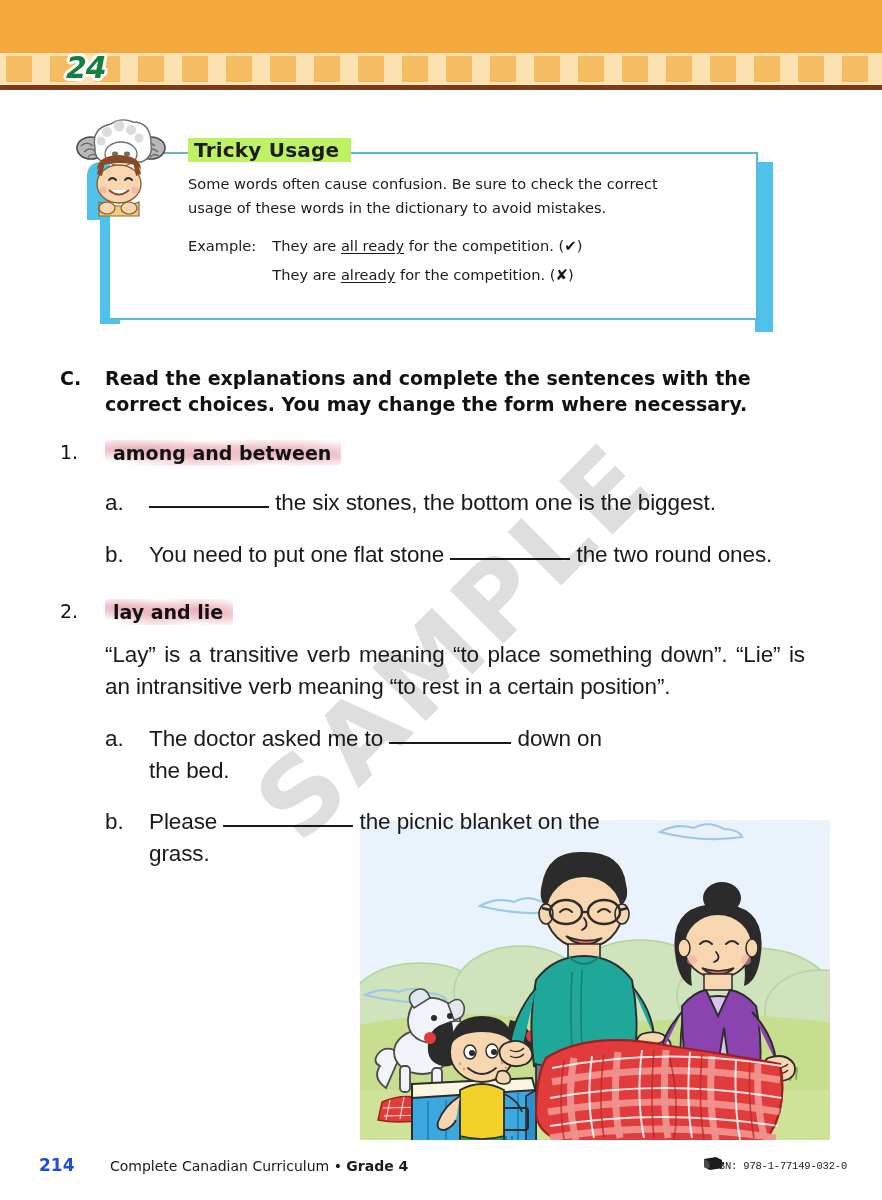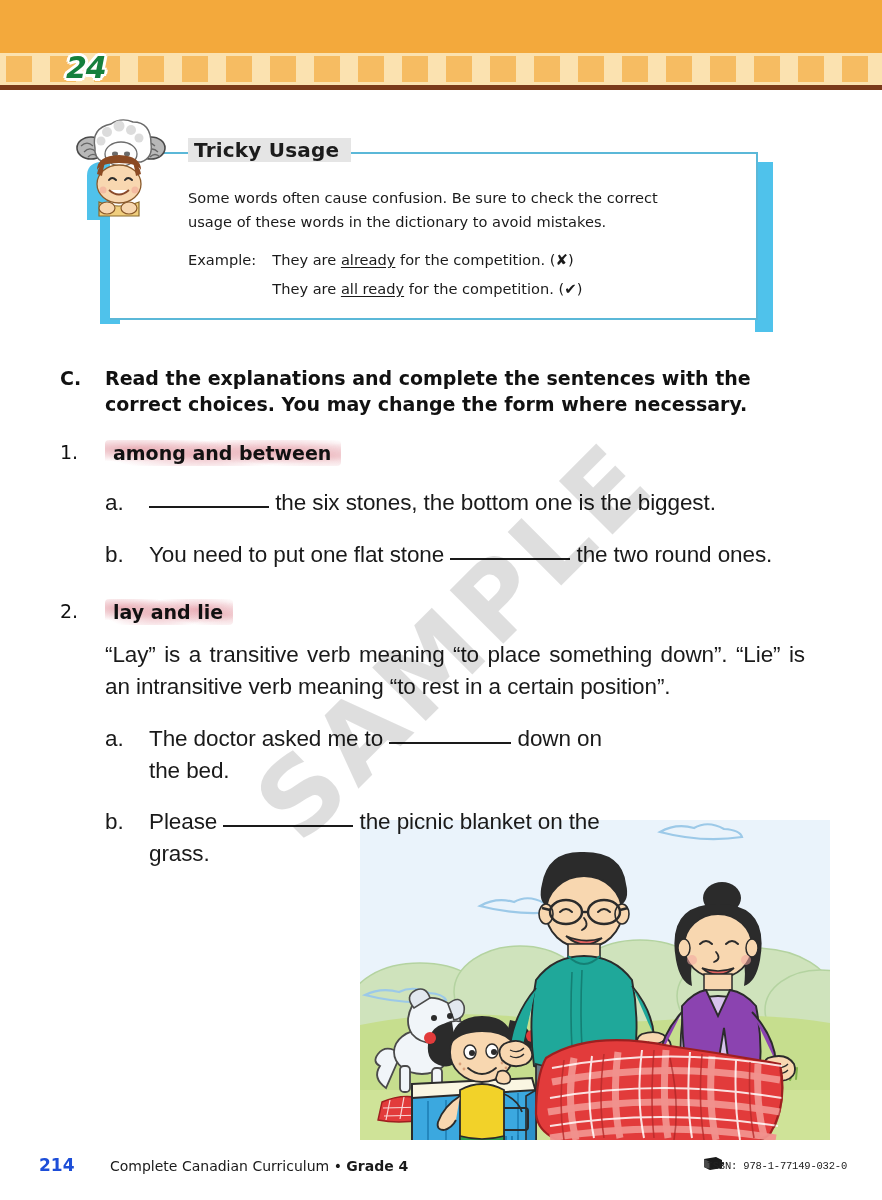--- a/index.html
+++ b/index.html
@@ -122,32 +122,32 @@
     width: 648px;
     height: 168px;
     background: #ffffff;
     border: 2px solid #5BB8D8;
     border-left: none;
   }
   .tricky-title {
     position: absolute;
     top: -14px;
     left: 88px;
-    background: #e5e5e5;
+    background: #bef264;
     padding: 0 12px 0 6px;
     font-family: "DejaVu Sans", sans-serif;
     font-weight: bold;
     font-size: 20px;
     color: #1c1c1c;
     letter-spacing: 0.2px;
     z-index: 3;
   }
   .tricky-body {
     position: absolute;
-    top: 34px;
+    top: 20px;
     left: 88px;
     right: 18px;
     font-family: "DejaVu Sans", sans-serif;
     font-size: 14.6px;
     color: #1a1a1a;
     line-height: 1.62;
   }
   .tricky-example {
     margin-top: 15px;
     display: flex;
@@ -349,24 +349,24 @@
 
   <div class="tricky-title">Tricky Usage</div>
 
   <div class="tricky-body">
     <div>Some words often cause confusion.  Be sure to check the correct</div>
     <div>usage of these words in the dictionary to avoid mistakes.</div>
     <div class="tricky-example">
       <div class="ex-label">Example:</div>
       <div class="ex-lines">
         <div>
-          <span>They are </span><u>already</u><span> for the competition. (</span><span class="mark">✘</span><span>)</span>
+          <span>They are </span><u>all ready</u><span> for the competition. (</span><span class="mark">✔</span><span>)</span>
         </div>
         <div>
-          <span>They are </span><u>all ready</u><span> for the competition. (</span><span class="mark">✔</span><span>)</span>
+          <span>They are </span><u>already</u><span> for the competition. (</span><span class="mark">✘</span><span>)</span>
         </div>
       </div>
     </div>
   </div>
 
   <svg class="mascot" viewBox="0 0 110 108">
 
     <path d="M34 48 q-12 2 -12 14 v44 h14 v-44 q0-6 8-7z" fill="#4FC2EB"></path>
 
     <g stroke="#4a4a4a" stroke-width="1.6" fill="#b8b8b8">

